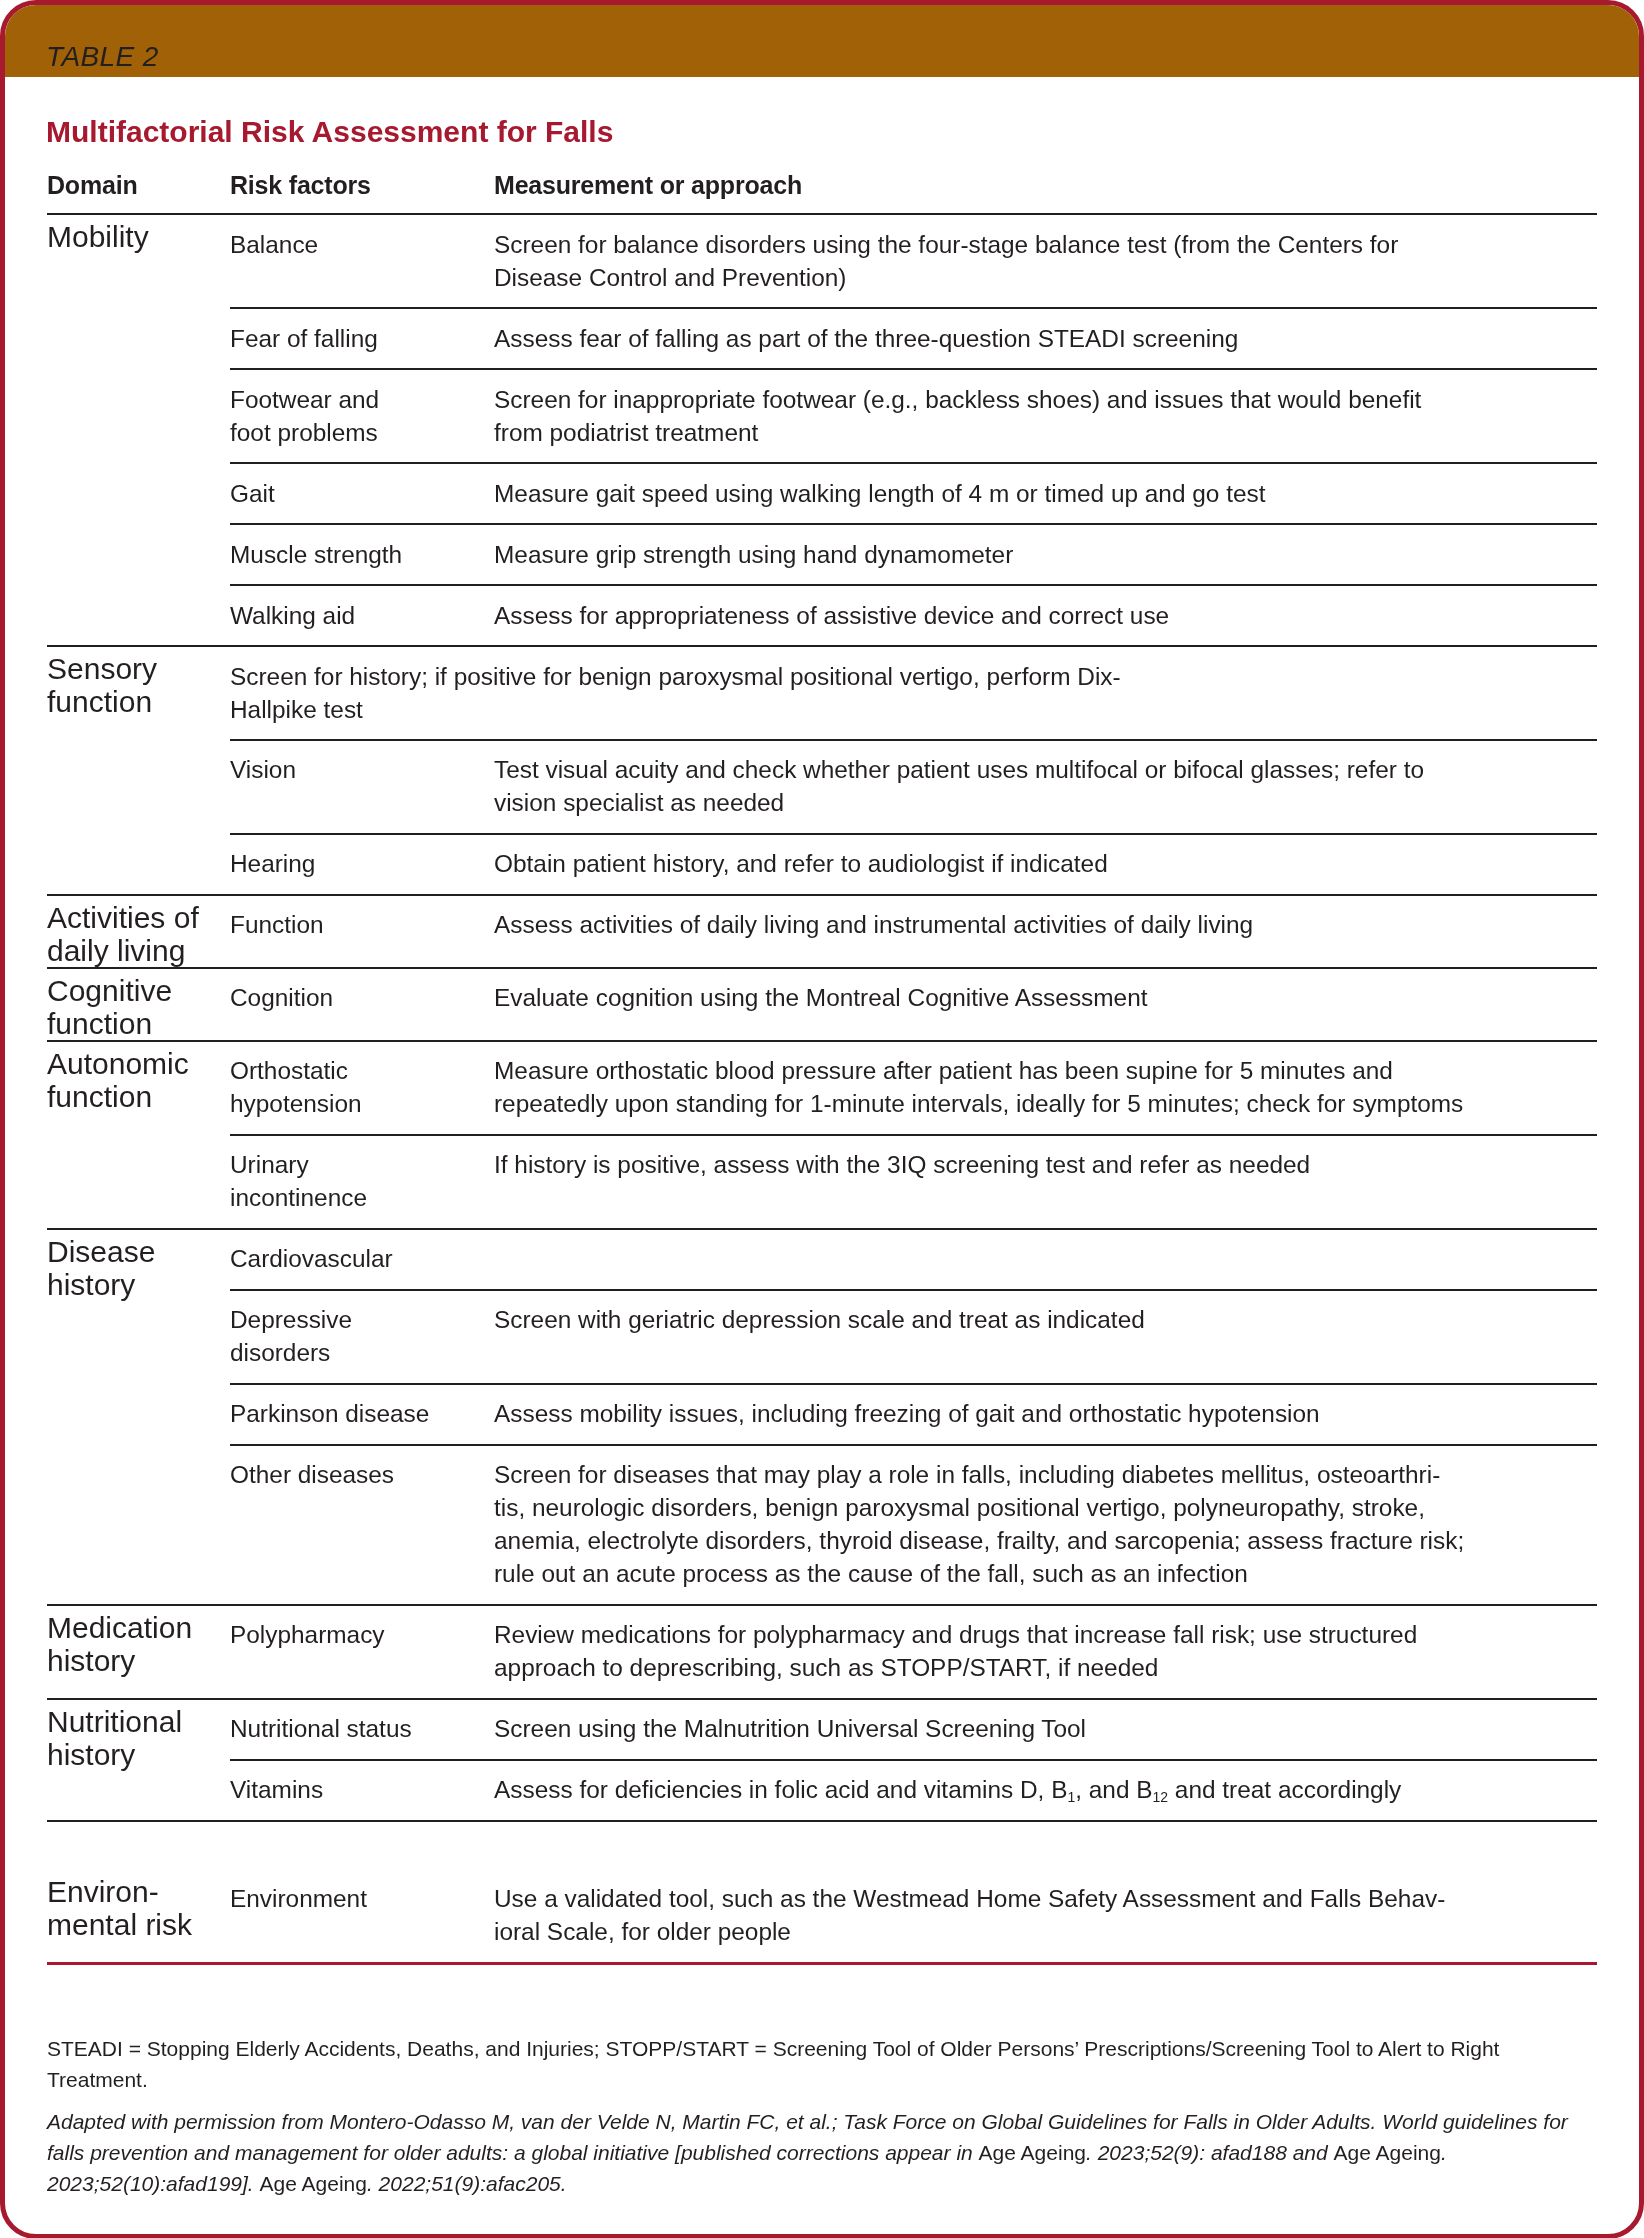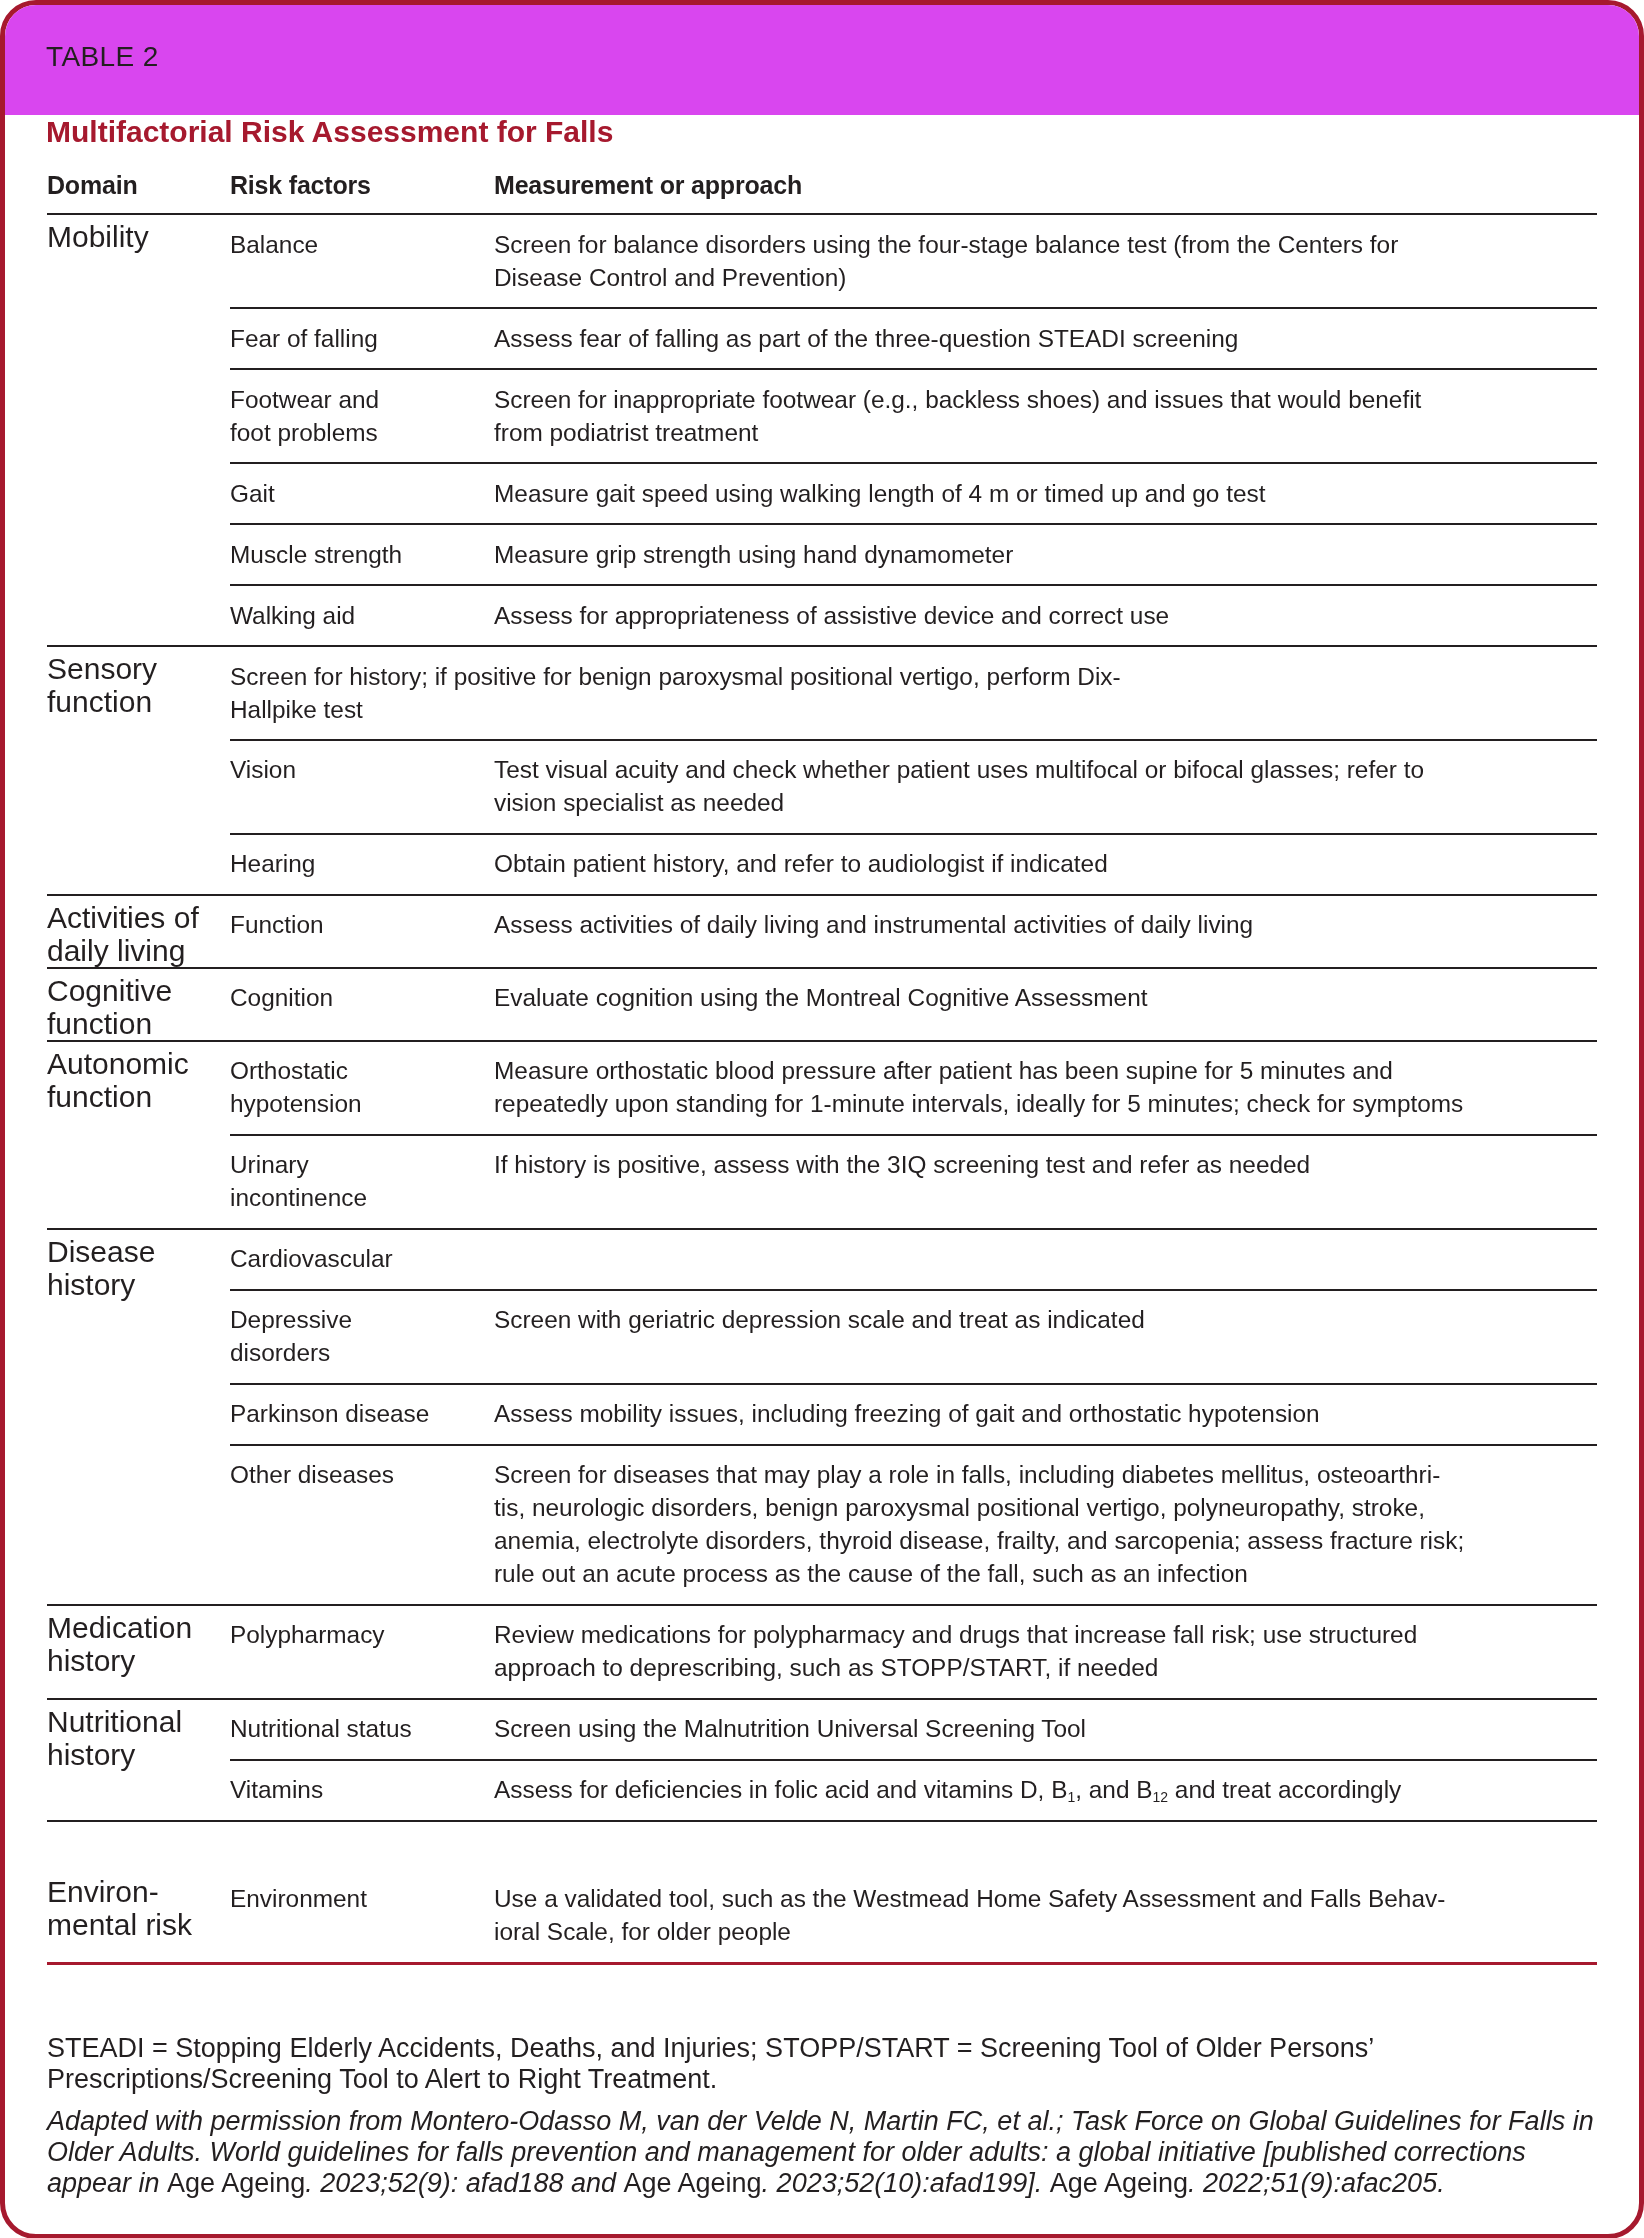--- a/index.html
+++ b/index.html
@@ -1,21 +1,21 @@
 <!DOCTYPE html>
 <html style="font-size:12.6px"><head>
 <meta charset="utf-8">
 <style>
   html, body { margin: 0; padding: 0; background: #ffffff; }
   body { width: 1644px; height: 2239px; position: relative; overflow: hidden;
          font-family: "Liberation Sans", "DejaVu Sans", sans-serif; color: #231f20; }
   .frame { position: absolute; left: 0; top: 0; width: 1644px; height: 2239px;
            box-sizing: border-box; border: 5.5px solid #a6192e; border-radius: 36px;
            overflow: hidden; background: #ffffff; }
-  .band { position: absolute; left: 0; top: 0; right: 0; height: 110px; background: #d946ef; }
+  .band { position: absolute; left: 0; top: 0; right: 0; height: 72px; background: #a16207; font-style: italic; }
   .band-label { position: absolute; left: 41px; top: 36px; font-size: 28px; font-weight: 400;
                 letter-spacing: 0.4px; color: #231f20; font-family: "Liberation Sans", sans-serif; }
   .title { position: absolute; left: 41px; top: 110px; font-size: 30px; font-weight: 700;
            color: #a6192e; font-family: "Liberation Sans", sans-serif; }
   .table { position: absolute; left: 42px; top: 157px; width: 1550px; }
   .hdr { display: flex; height: 51px; border-bottom: 2.4px solid #231f20; }
   .hdr div { font-size: 25px; font-weight: 700; padding-top: 8.7px; box-sizing: border-box;
              letter-spacing: -0.2px; }
   .c1 { width: 183px; flex: none; }
   .c2 { width: 264px; flex: none; }
@@ -25,21 +25,21 @@
   .group .domain { width: 183px; flex: none; font-size: 30px; line-height: 33px;
                    padding-top: 5px; box-sizing: border-box; white-space: pre-line; }
   .rows { flex: 1; }
   .row { display: flex; border-bottom: 2.4px solid #231f20; }
   .row:last-child { border-bottom: none; }
   .row .risk { width: 264px; flex: none; font-size: 24.4px; line-height: 33px;
                padding: 12.6px 0 13.4px 0; box-sizing: border-box; white-space: pre-line; }
   .row .meas { flex: 1; font-size: 24.4px; line-height: 33px; padding: 12.6px 0 13.4px 0;
                box-sizing: border-box; white-space: pre-line; }
   sub { font-size: 14px; line-height: 0; vertical-align: -3.9px; }
-  .foot { position: absolute; left: 42px; width: 1550px; font-size: 27px; line-height: 31px;
+  .foot { position: absolute; left: 42px; width: 1550px; font-size: 21px; line-height: 31px;
           color: #231f20; }
   .foot1 { top: 2028px; }
   .foot2 { top: 2101px; font-style: italic; }
   .foot2 .roman { font-style: normal; }
 </style>
 </head>
 <body>
 
 <div class="frame">
   <div class="band">

